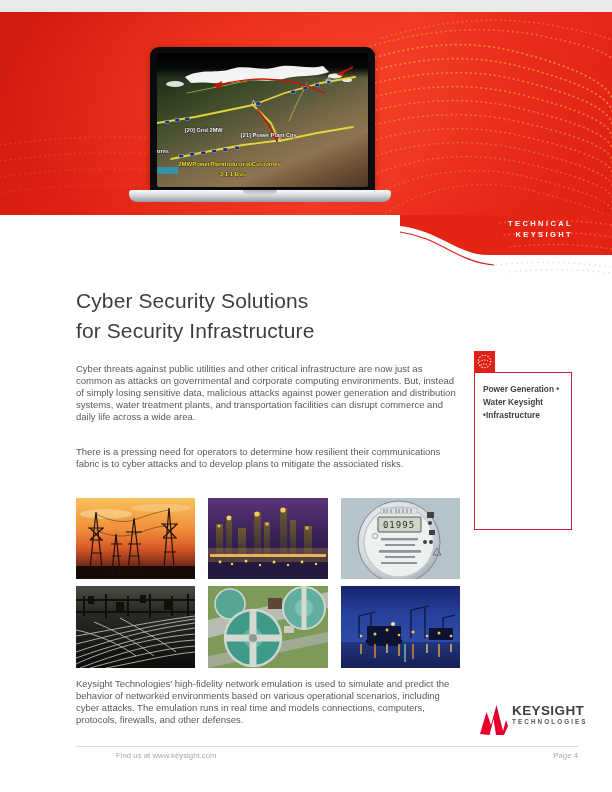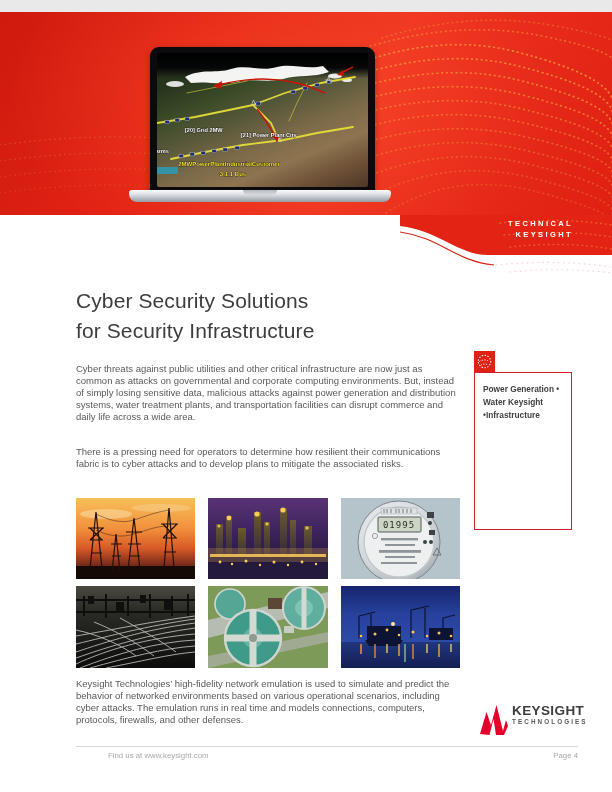--- a/index.html
+++ b/index.html
@@ -70,21 +70,21 @@
   .gallery figure{margin:0;width:100%;height:100%;overflow:hidden;}
   .gallery svg{display:block;}
   
   .logo{position:absolute;left:480px;top:691px;display:flex;align-items:flex-start;}
   .logo .spark{width:28px;height:30px;margin-top:2px;}
   .logo .words{margin-left:4px;}
   .logo .brand{font-size:13.5px;font-weight:bold;color:#3c3e40;letter-spacing:.4px;line-height:15px;}
   .logo .sub{font-size:6.3px;font-weight:bold;color:#55575b;letter-spacing:2.1px;line-height:8px;}
   
   .footer-rule{position:absolute;left:76px;top:734px;width:502px;height:1px;background:#d9d9d9;}
-  .footer-left{position:absolute;left:68px;top:739px;font-size:7.8px;color:#a9a9a9;padding-left:40px;}
+  .footer-left{position:absolute;left:76px;top:739px;font-size:7.8px;color:#a9a9a9;padding-left:40px;}
   .footer-right{position:absolute;right:34px;top:739px;font-size:7.8px;color:#a9a9a9;}
   
   .map-label{font-family:"Liberation Sans",sans-serif;font-weight:bold;paint-order:stroke;}
   .lcd{font-family:"DejaVu Sans Mono",monospace;}
 </style>
 </head>
 <body>
 
 <div class="page">
 

